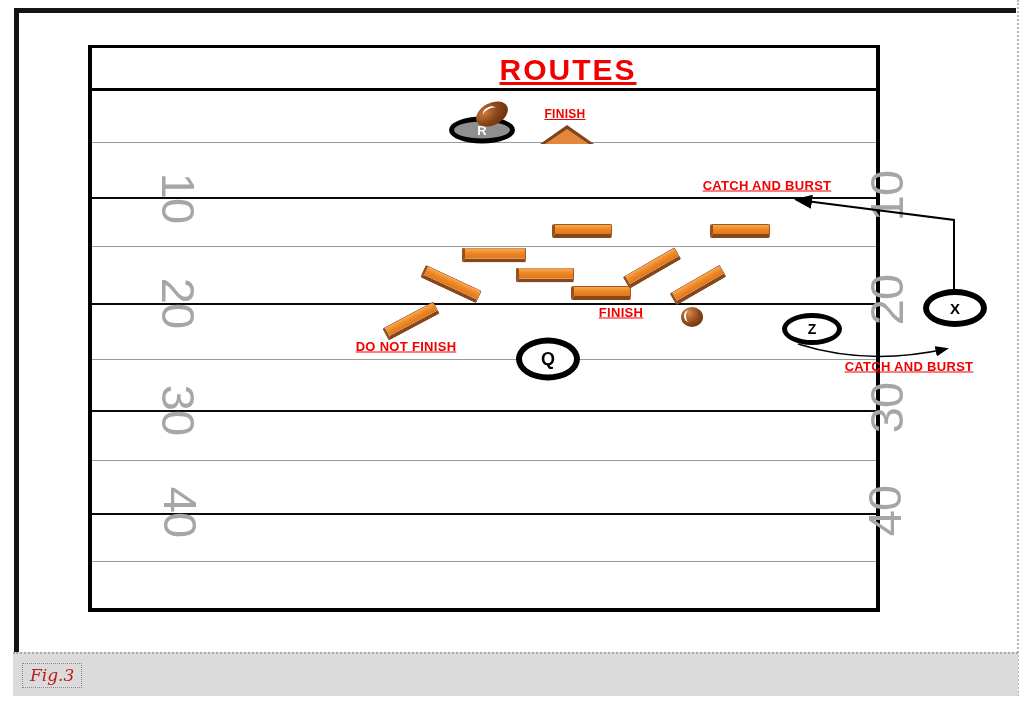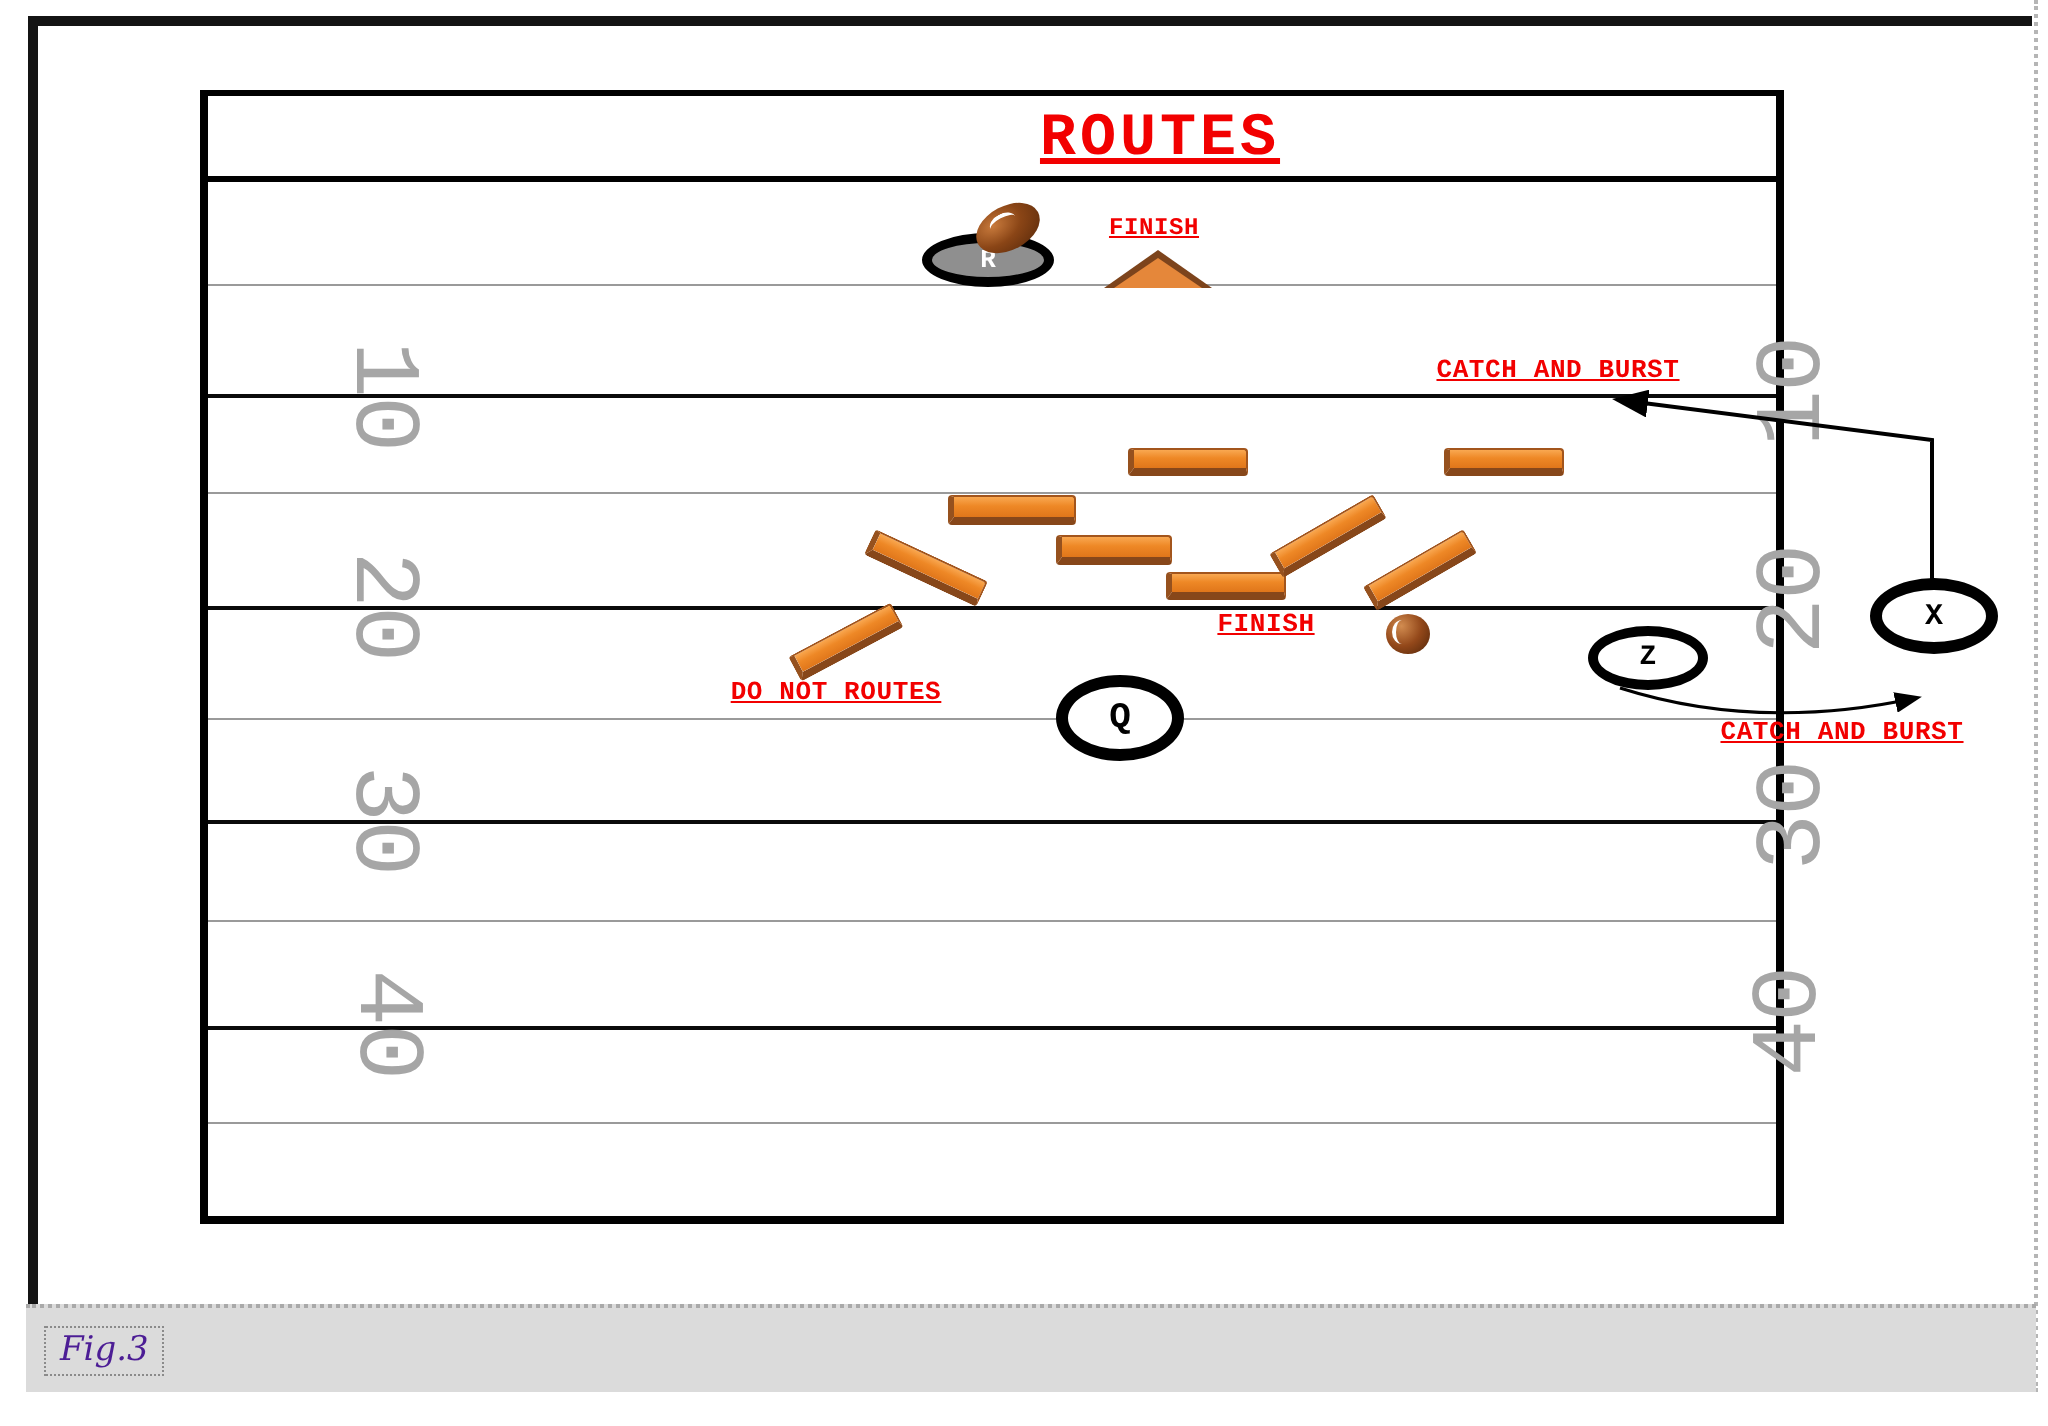--- a/index.html
+++ b/index.html
@@ -6,23 +6,23 @@
   body{
     width:1024px;height:713px;position:relative;background:#ffffff;
     font-family:"Liberation Sans",sans-serif;overflow:hidden;
   }
   
   .top-rule{position:absolute;left:14px;top:8px;width:1002px;height:5px;background:#141414;}
   .left-rule{position:absolute;left:14px;top:8px;width:5px;height:645px;background:#141414;}
   .right-dotted{position:absolute;left:1017px;top:0;height:696px;width:0;border-left:2px dotted #b5b5b5;}
   .caption-bar{position:absolute;left:13px;top:652px;width:1005px;height:44px;background:#dbdbdb;border-top:2px dotted #a9a9a9;box-sizing:border-box;}
   .caption-box{position:absolute;left:9px;top:9px;padding:1px 7px 2px 7px;border:1px dotted #8a8a8a;
-    font-family:"DejaVu Serif","Liberation Serif",serif;font-style:italic;font-size:17px;color:#4c1d95;}
+    font-family:"DejaVu Serif","Liberation Serif",serif;font-style:italic;font-size:17px;color:#b91c1c;}
   
-  .field{position:absolute;left:100px;top:45px;width:792px;height:567px;border:4px solid #000;border-top-width:3px;box-sizing:border-box;background:#fff;font-family:Liberation Mono, monospace;}
+  .field{position:absolute;left:88px;top:45px;width:792px;height:567px;border:4px solid #000;border-top-width:3px;box-sizing:border-box;background:#fff;}
   .line{position:absolute;left:0;width:100%;z-index:1;}
   .line.header-sep{height:3px;background:#000;}
   .line.major{height:2px;background:#0a0a0a;}
   .line.minor{height:1px;background:#9a9a9a;}
   .yard-num{position:absolute;color:#a6a6a6;font-size:47px;line-height:1;z-index:1;
     transform:translate(-50%,-50%) rotate(90deg);letter-spacing:-1px;}
   .yard-num.right{transform:translate(-50%,-50%) rotate(-90deg);}
   .title{position:absolute;left:476px;top:5px;transform:translateX(-50%);color:#f20000;
     font-size:30px;font-weight:bold;text-decoration:underline;letter-spacing:2px;z-index:5;}
   .red-label{position:absolute;transform:translate(-50%,-50%);color:#f20000;font-weight:bold;
@@ -116,20 +116,20 @@
   <div class="player" style="left:863px;top:260px;width:64px;height:38px;font-size:15px">
     <span>X</span>
   </div>
   <div class="player" style="left:720px;top:281px;width:60px;height:32px;border-width:5px;font-size:14px">
     <span>Z</span>
   </div>
 
   <div class="red-label" style="left:473px;top:66px;font-size:12px">FINISH</div>
   <div class="red-label" style="left:675px;top:137px">CATCH AND BURST</div>
   <div class="red-label" style="left:529px;top:264px">FINISH</div>
-  <div class="red-label" style="left:314px;top:298px">DO NOT ROUTES</div>
+  <div class="red-label" style="left:314px;top:298px">DO NOT FINISH</div>
   <div class="red-label" style="left:817px;top:318px">CATCH AND BURST</div>
 
 </div>
 
 <div class="caption-bar">
   <div class="caption-box">Fig.3</div>
 </div>
 
 </body></html>

